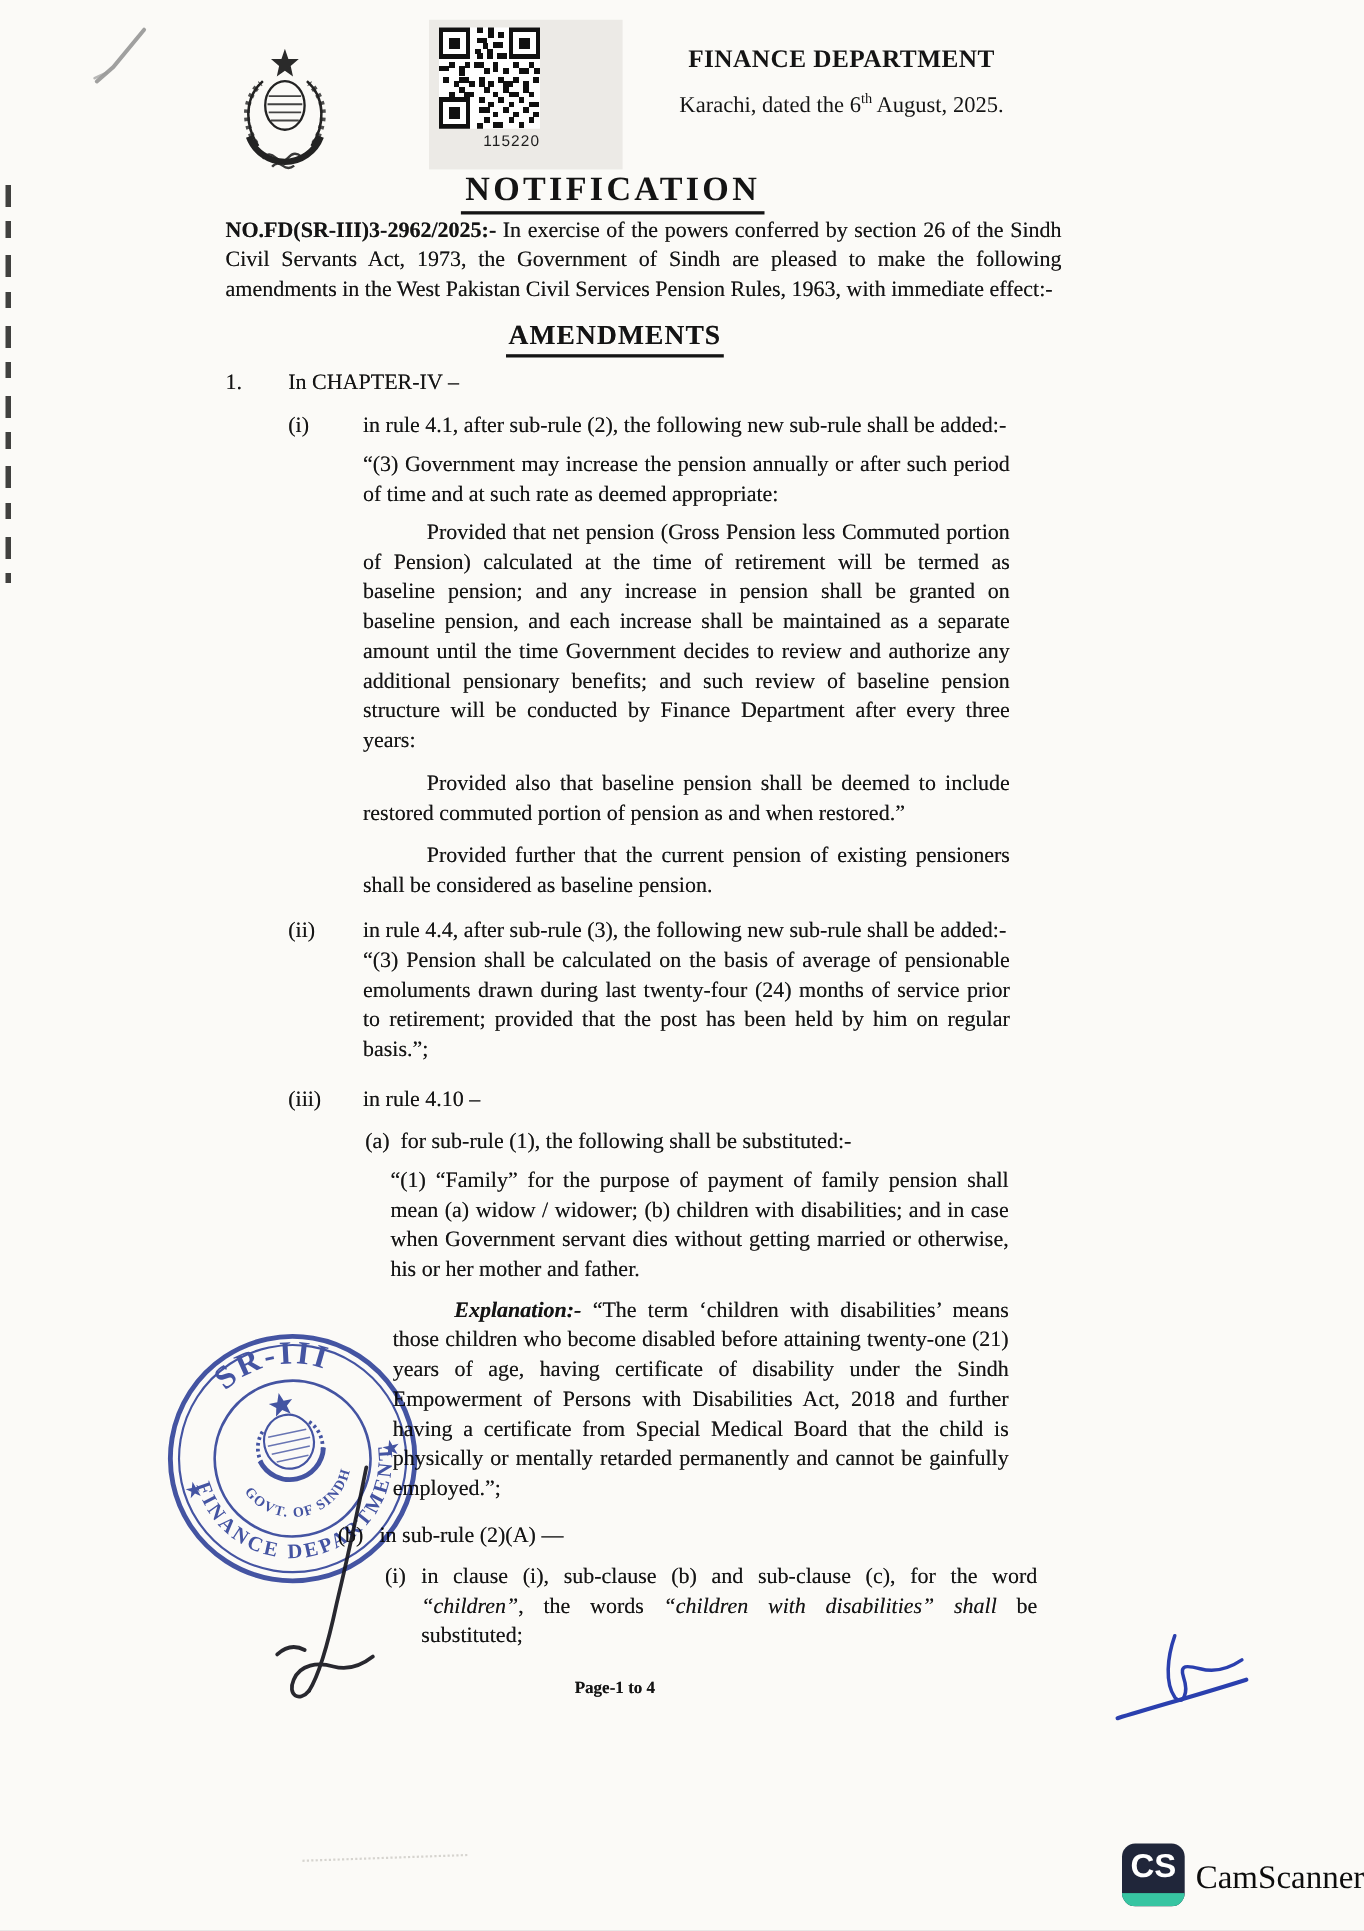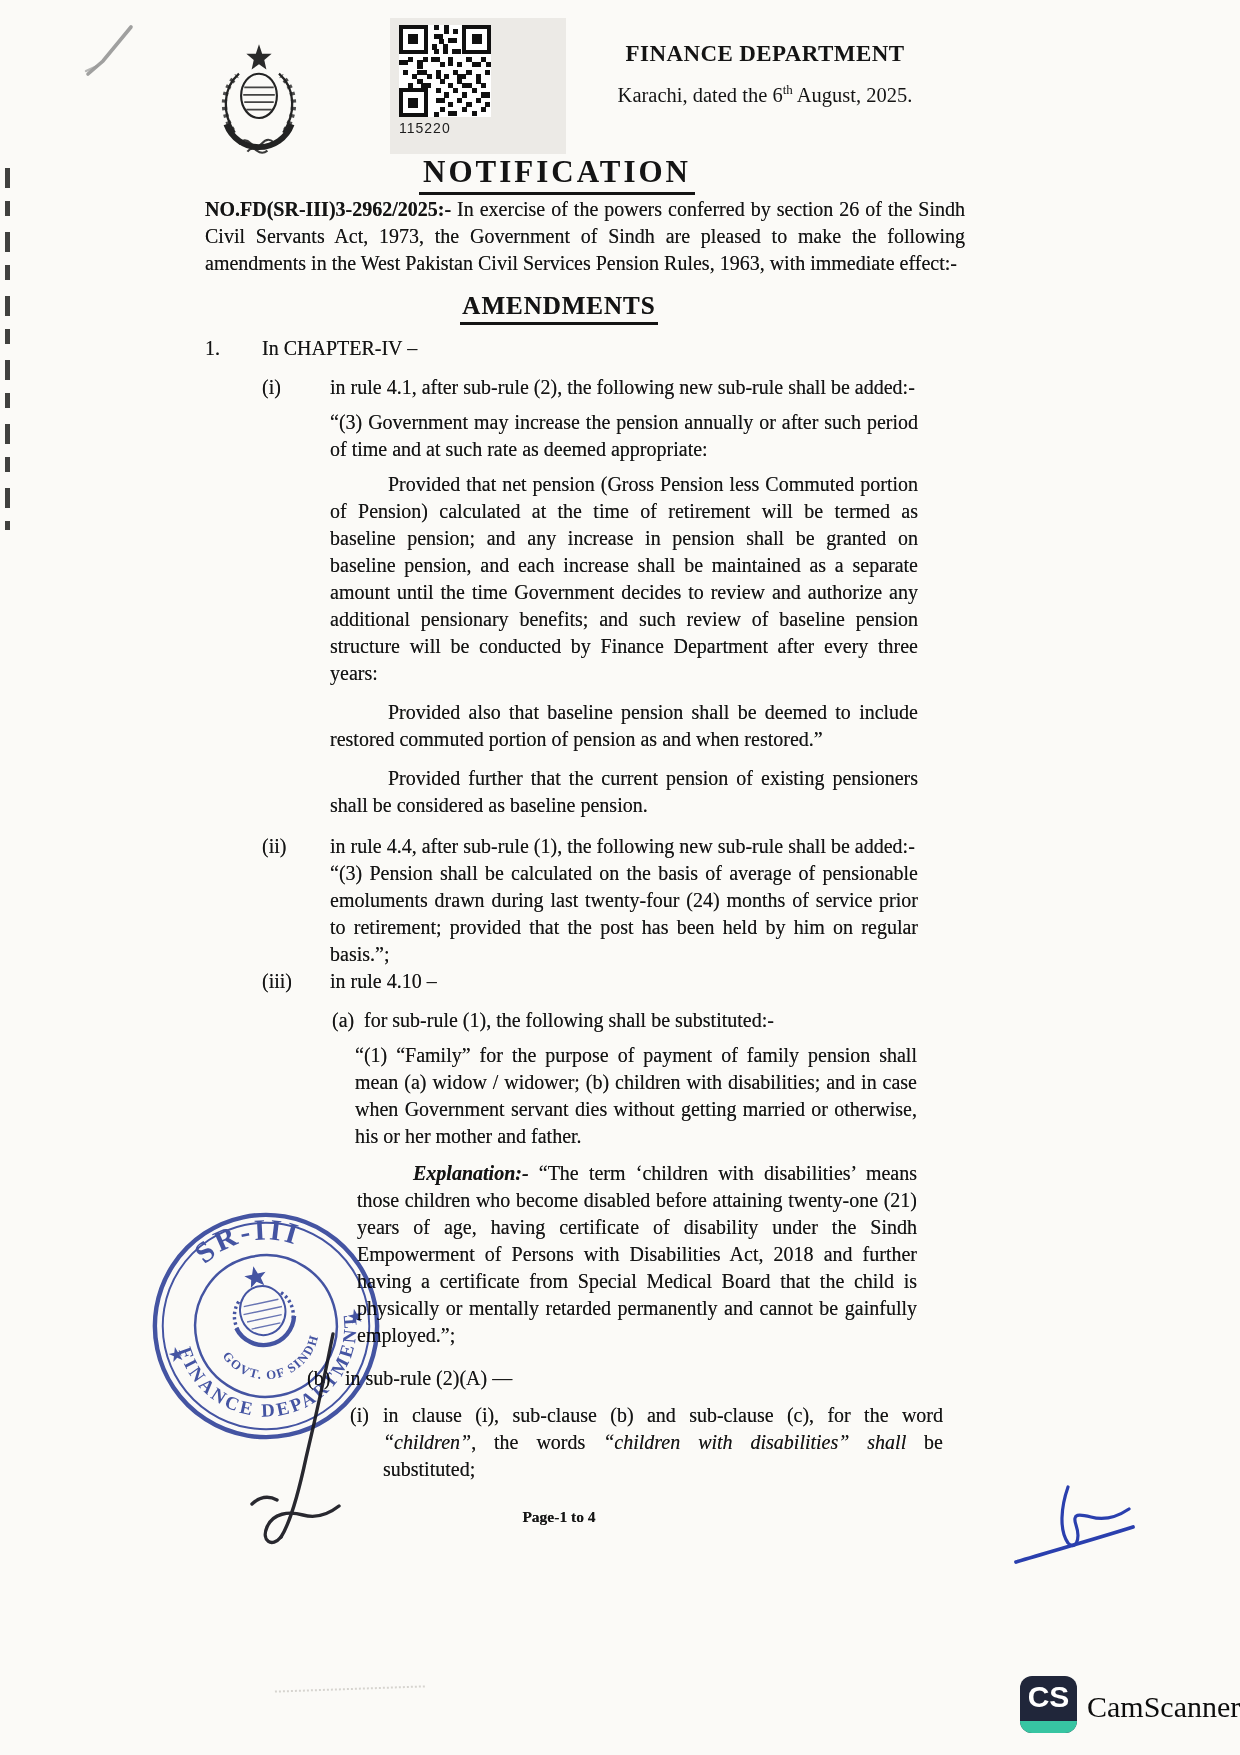--- a/index.html
+++ b/index.html
@@ -7,41 +7,41 @@
         font-family:"Liberation Serif",serif;color:#141414;overflow:hidden;}
   
   .edge-artifact{position:absolute;left:5px;top:168px;width:5px;height:362px;opacity:.85;
     background:repeating-linear-gradient(180deg,#20201e 0 20px,transparent 20px 33px,#20201e 33px 48px,transparent 48px 64px);}
   .bottom-artifact{position:absolute;left:275px;top:1688px;width:150px;height:6px;
     border-top:2px dotted #b9b6b0;opacity:.55;transform:rotate(-2deg);}
   .qr-bg{position:absolute;left:390px;top:18px;width:176px;height:136px;background:#eceae6;}
   
   .emblem{position:absolute;left:211px;top:40px;}
   .qr{position:absolute;left:399px;top:25px;}
-  .qr-num{position:absolute;left:399px;top:120px;width:92px;text-align:left;
+  .qr-num{position:absolute;left:399px;top:120px;width:92px;text-align:right;
     font-family:"Liberation Sans",sans-serif;font-size:14px;color:#1d1d1d;letter-spacing:1px;}
   .hdr-block{position:absolute;left:572px;top:40px;width:386px;text-align:center;}
   .hdr-org{font-size:23px;font-weight:bold;line-height:27px;letter-spacing:.4px;}
   .hdr-date{margin-top:15px;font-size:20.5px;}
   .hdr-date sup{font-size:13px;}
   
   .title-wrap{position:absolute;left:205px;top:154px;width:760px;text-align:center;transform:translateX(-28px);}
   .title-text{display:inline-block;font-size:31px;font-weight:bold;letter-spacing:3px;
     border-bottom:3.5px solid #141414;padding:0 4px 2px 4px;}
   
   .body-col{position:absolute;left:205px;top:196px;width:760px;font-size:20px;line-height:27px;
     text-align:justify;text-shadow:0 0 .45px rgba(10,10,10,.6);}
   .center-off{text-align:center;transform:translateX(-26px);}
   .amend-head{display:inline-block;font-size:25px;font-weight:bold;letter-spacing:1px;line-height:30px;
     border-bottom:3px solid #141414;padding:0 2px 1px 2px;}
   .row{display:flex;align-items:flex-start;}
   .num-cell{flex:0 0 57px;}
   .lab-cell{flex:0 0 68px;}
   .mt8{margin-top:8px;}.mt10{margin-top:10px;}.mt12{margin-top:12px;}
-  .mt14{margin-top:14px;}.mt16{margin-top:16px;}.mt18{}.mt20{margin-top:20px;}
+  .mt14{margin-top:14px;}.mt16{margin-top:16px;}.mt18{margin-top:18px;}.mt20{margin-top:20px;}
   .qblock{margin-left:125px;width:588px;}
   .proviso{margin-left:125px;width:588px;text-indent:58px;}
   .sub-a{margin-left:127px;display:flex;}
   .sub-a .slab{flex:0 0 32px;}
   .famblock{margin-left:150px;width:562px;}
   .expblock{margin-left:152px;width:560px;text-indent:56px;}
   .exp-label{font-weight:bold;font-style:italic;}
   .sub-b{margin-left:102px;display:flex;}
   .sub-b .slab{flex:0 0 38px;}
   .sub-bi{margin-left:145px;display:flex;}
@@ -196,21 +196,21 @@
     <p class="qblock mt8" style="margin-top:8px;margin-bottom:0;">“(3) Government may increase the pension annually or after such period of time and at such rate as deemed appropriate:</p>
 
     <p class="proviso mt8" style="margin-top:8px;margin-bottom:0;">Provided that net pension (Gross Pension less Commuted portion of Pension) calculated at the time of retirement will be termed as baseline pension; and any increase in pension shall be granted on baseline pension, and each increase shall be maintained as a separate amount until the time Government decides to review and authorize any additional pensionary benefits; and such review of baseline pension structure will be conducted by Finance Department after every three years:</p>
 
     <p class="proviso mt12" style="margin-top:12px;margin-bottom:0;">Provided also that baseline pension shall be deemed to include restored commuted portion of pension as and when restored.”</p>
 
     <p class="proviso mt12" style="margin-top:12px;margin-bottom:0;">Provided further that the current pension of existing pensioners shall be considered as baseline pension.</p>
 
     <div class="row mt14" style="margin-left:57px;">
       <span class="lab-cell">(ii)</span>
-      <span>in rule 4.4, after sub-rule (1), the following new sub-rule shall be added:-</span>
+      <span>in rule 4.4, after sub-rule (3), the following new sub-rule shall be added:-</span>
     </div>
 
     <p class="qblock mt8" style="margin-top:0;margin-bottom:0;">“(3) Pension shall be calculated on the basis of average of pensionable emoluments drawn during last twenty-four (24) months of service prior to retirement; provided that the post has been held by him on regular basis.”;</p>
 
     <div class="row mt18" style="margin-left:57px;">
       <span class="lab-cell">(iii)</span>
       <span>in rule 4.10 –</span>
     </div>
 
     <div class="sub-a mt12">

